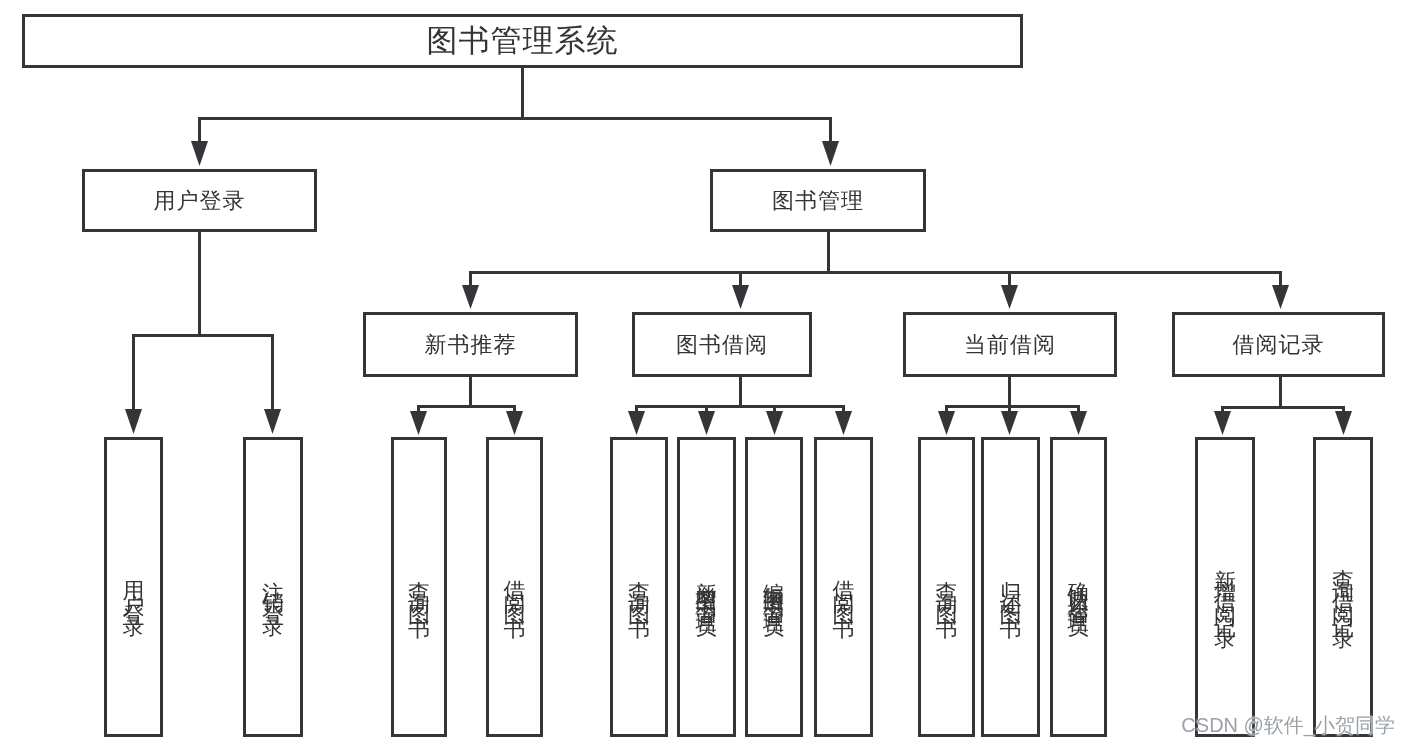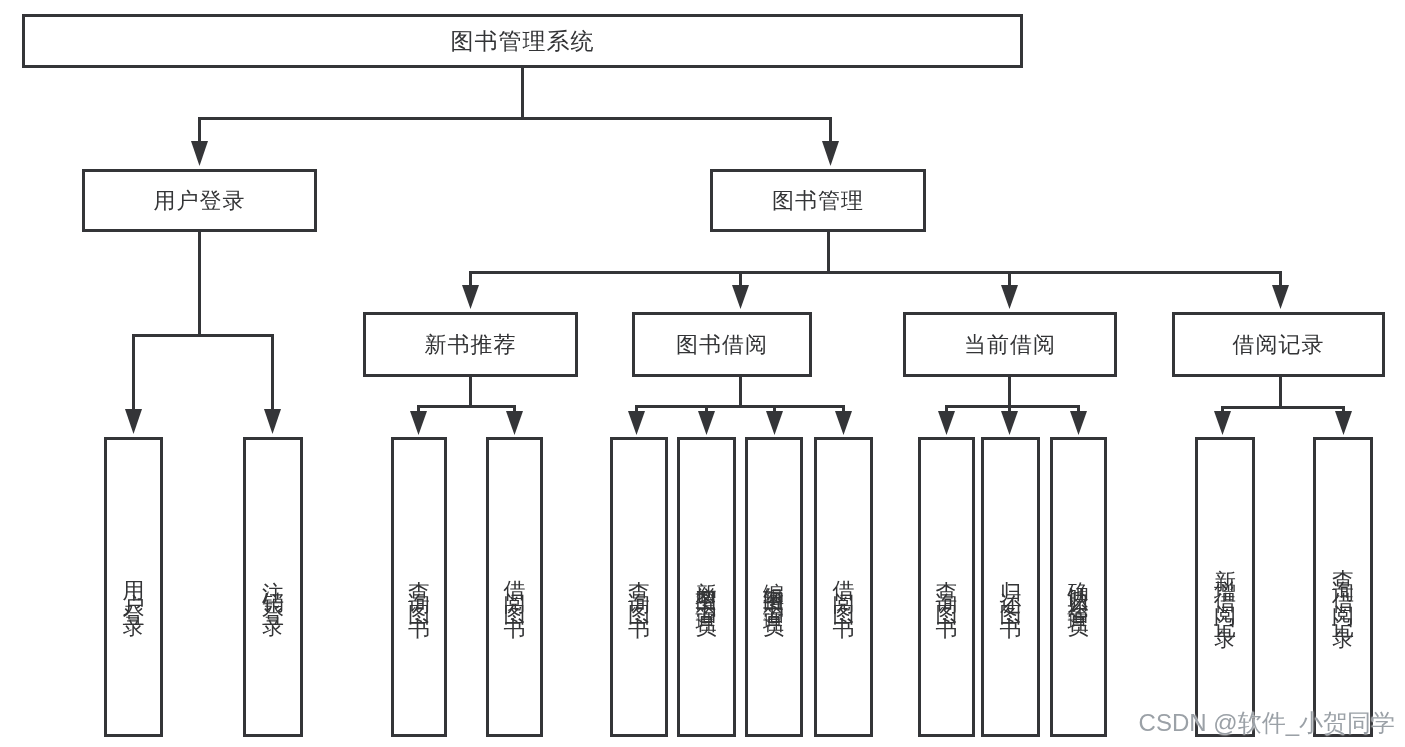--- a/index.html
+++ b/index.html
@@ -14,35 +14,35 @@
   .box{
     position:absolute;
     box-sizing:border-box;
     background:#ffffff;
     border:3px solid #343538;
     display:flex;align-items:center;justify-content:center;
     z-index:1;
     color:#333436;
   }
   .hlabel{font-size:22px;letter-spacing:1px;white-space:nowrap;}
-  .root .hlabel{font-size:23px;}
+  .root .hlabel{font-size:31px;}
   .vlabel{
     writing-mode:vertical-rl;
     text-orientation:mixed;
     font-size:22px;
     letter-spacing:12px;
     white-space:nowrap;
     line-height:1;
   }
   .tight .vlabel{letter-spacing:5px;font-size:21px;}
   #watermark{
     position:absolute;
     right:10px;bottom:8px;
     z-index:2;
-    font-size:24px;
+    font-size:20px;
     color:#9ba1a7;
     text-shadow:0 0 2px #ffffff,0 0 2px #ffffff;
     white-space:nowrap;
   }
 </style>
 </head>
 <body>
 
 <div id="canvas">
 

